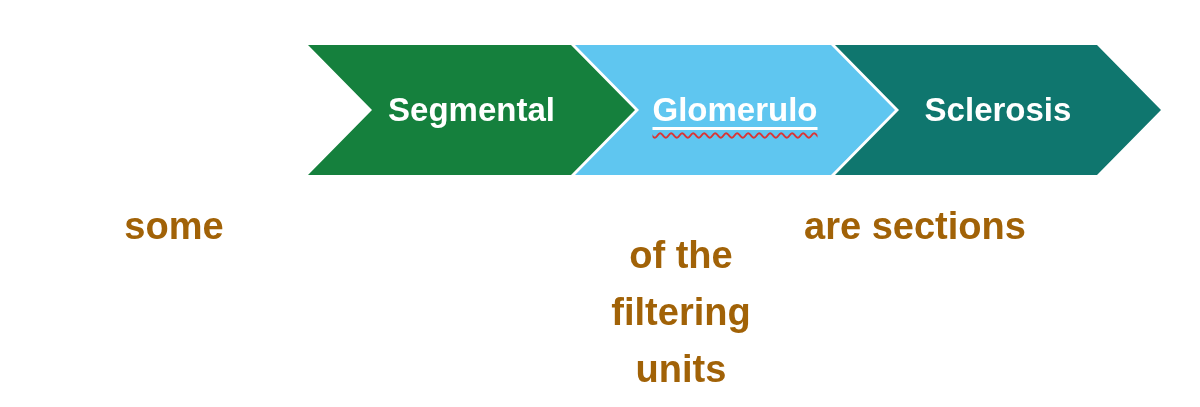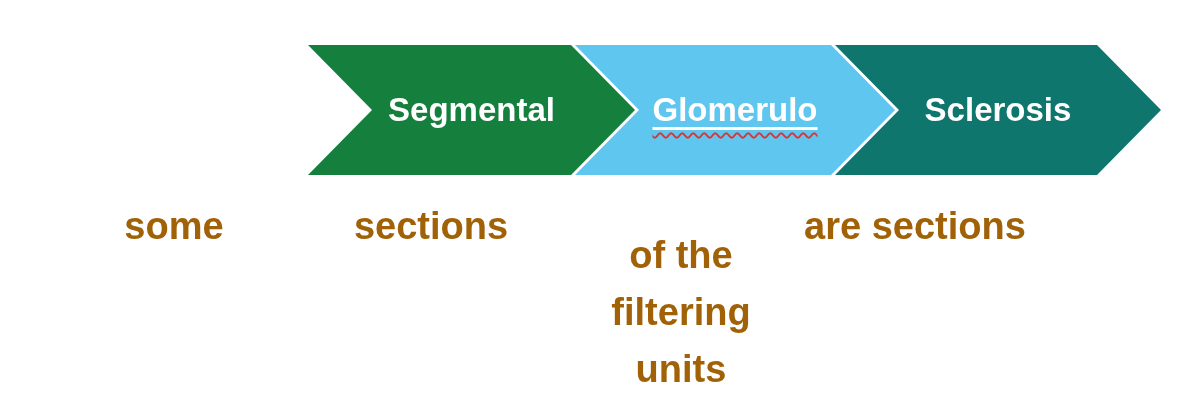--- a/index.html
+++ b/index.html
@@ -101,19 +101,18 @@
     </div>
 
     <div class="chevron notched c4" style="background: #0f766e;">
       <span class="chevron-label">Sclerosis</span>
     </div>
 
   </div>
 
   <div class="desc d1">some</div>
 
-  <div class="desc d2">sections</div>
 
   <div class="desc wrap d3">of the filtering units</div>
 
   <div class="desc d4">are sections</div>
 
 </div>
 
 </body></html>

